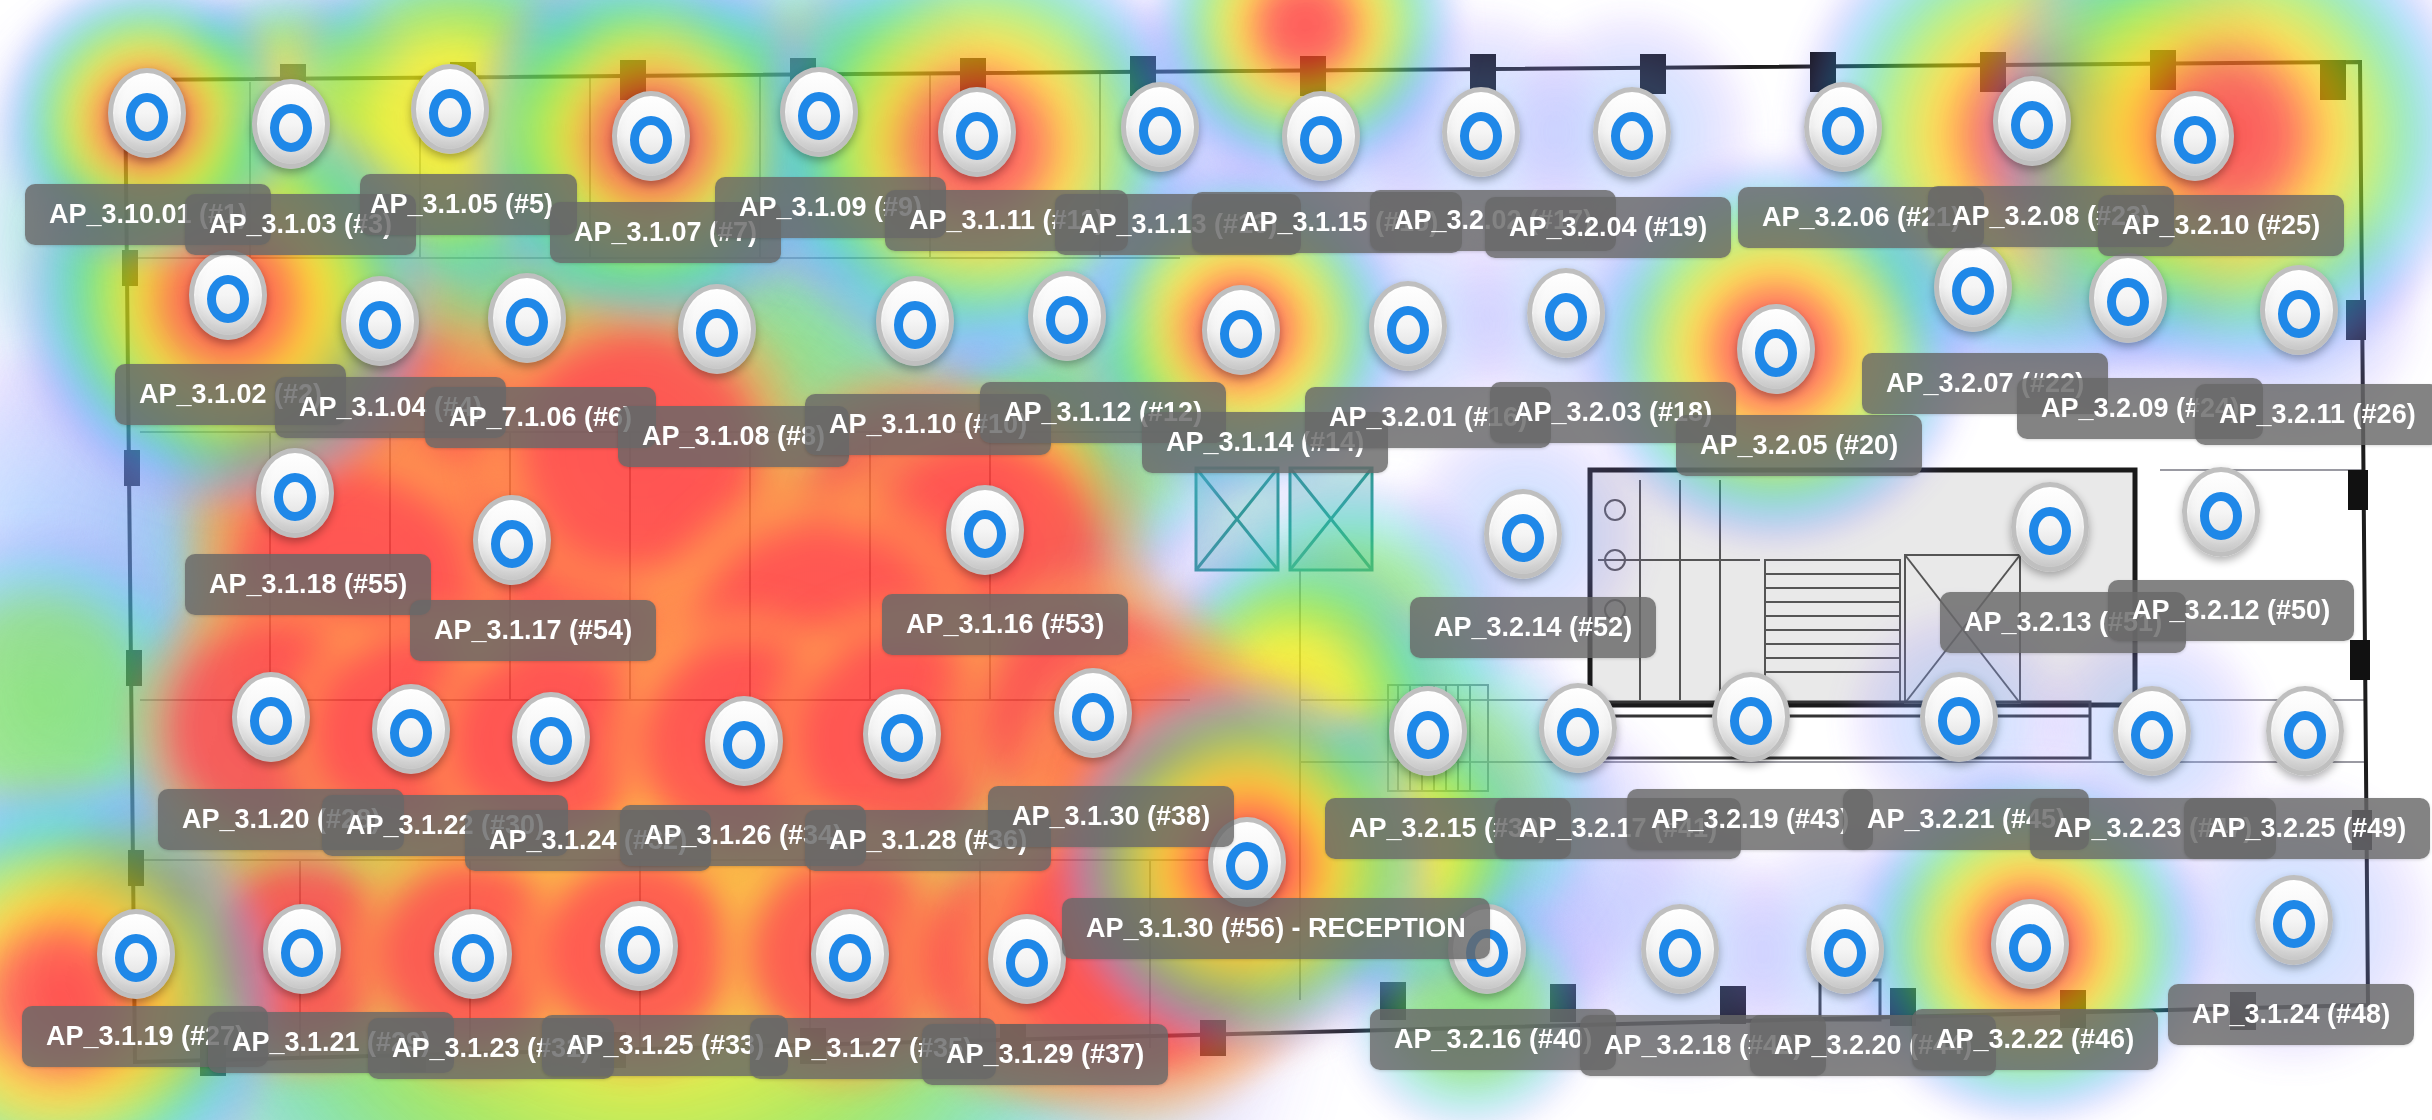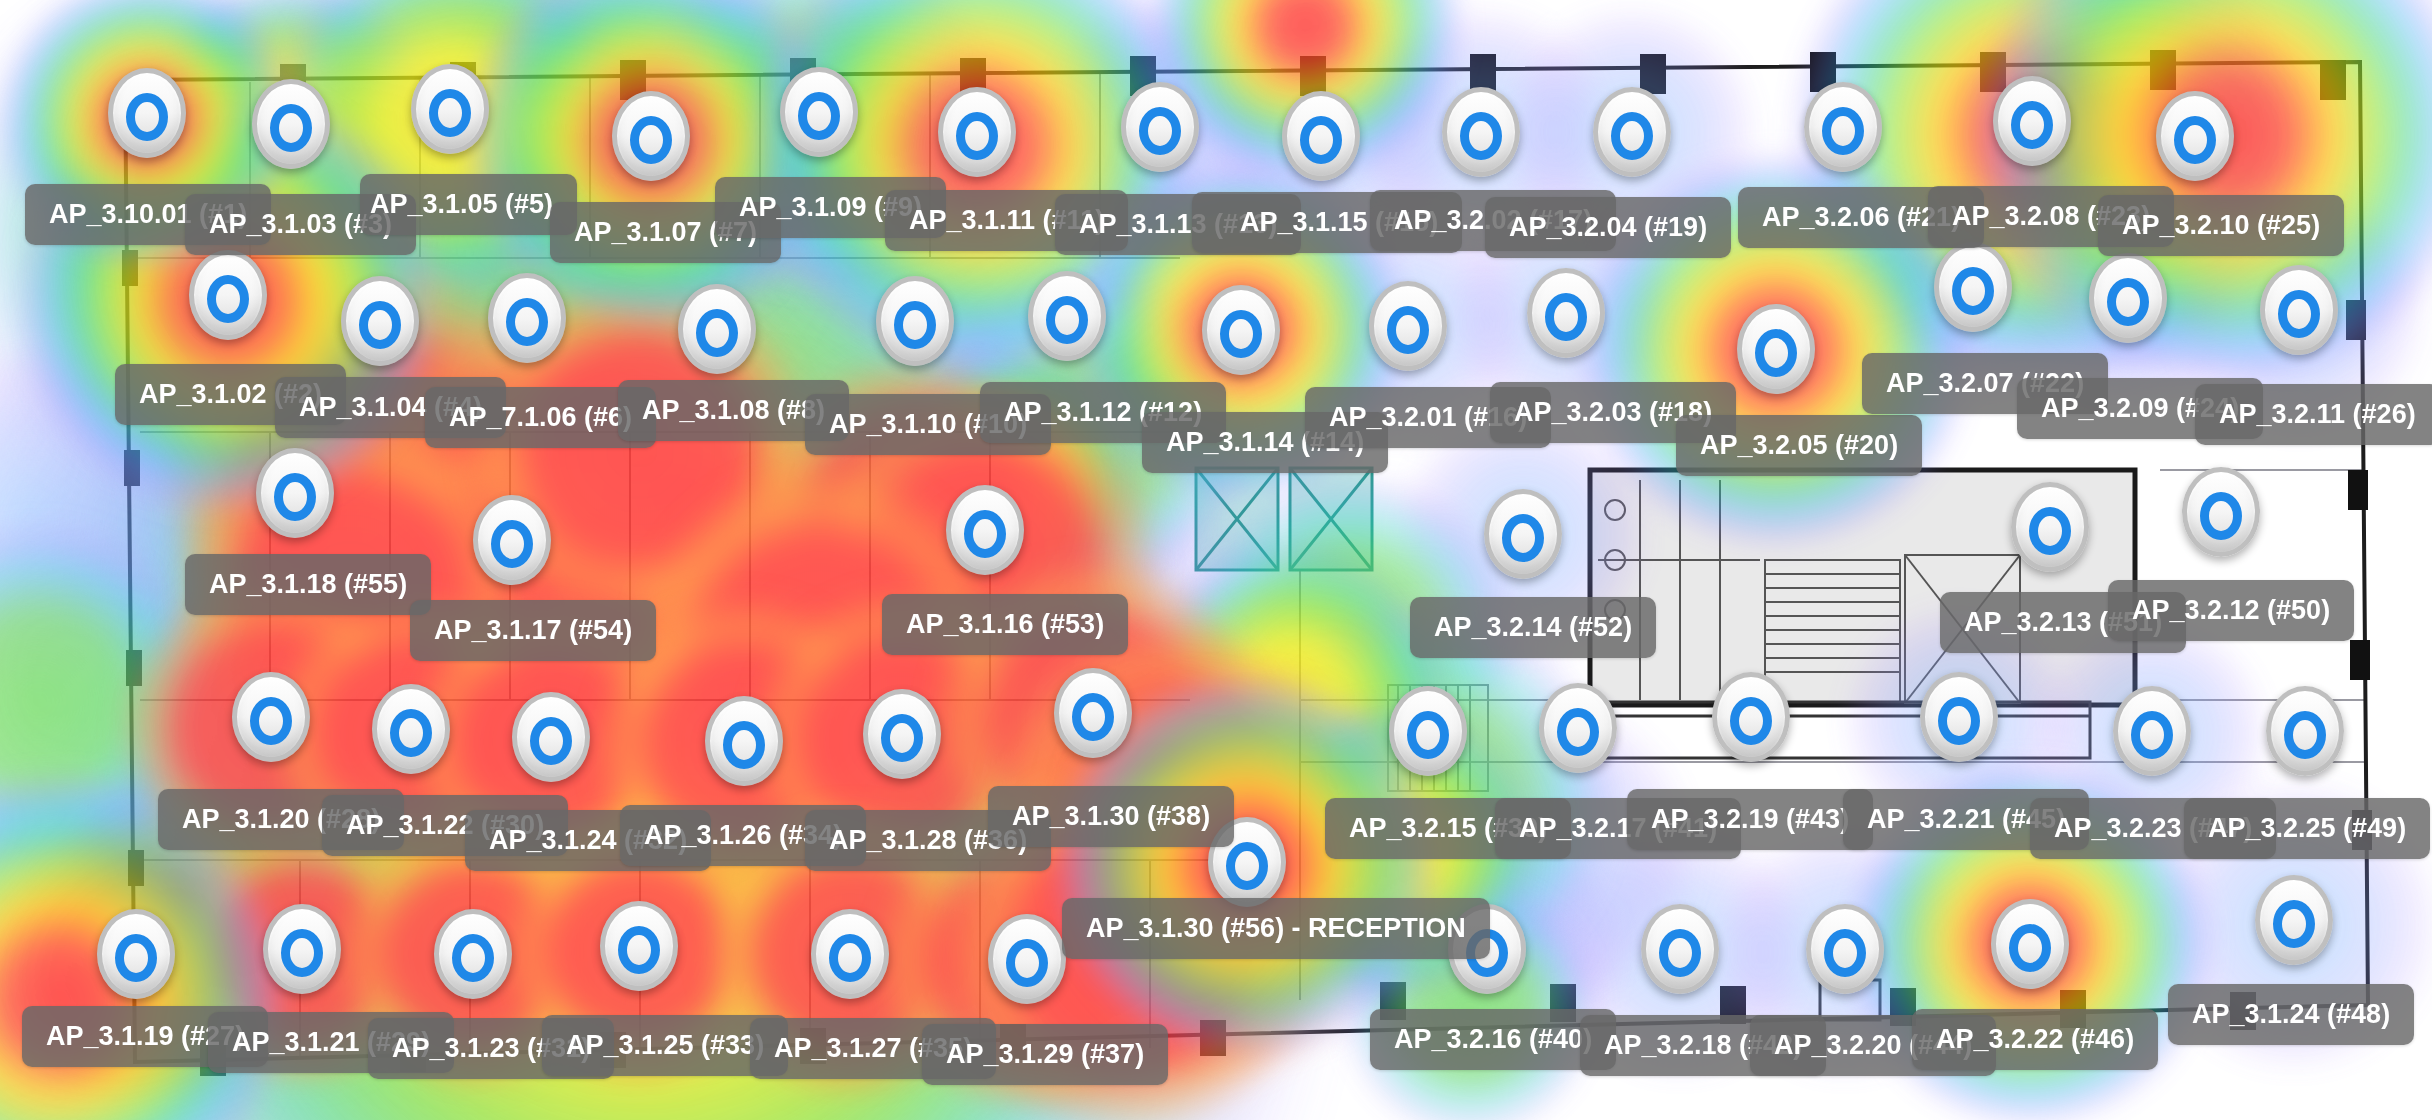--- a/index.html
+++ b/index.html
@@ -417,21 +417,21 @@
       <div class="lbl" style="left: 1055px; top: 194px;">AP_3.1.13 (#13)</div>
       <div class="lbl" style="left: 1192px; top: 192px; padding-left: 48px;">AP_3.1.15 (#15)</div>
       <div class="lbl" style="left: 1370px; top: 190px;">AP_3.2.02 (#17)</div>
       <div class="lbl" style="left: 1485px; top: 197px;">AP_3.2.04 (#19)</div>
       <div class="lbl" style="left: 1738px; top: 187px;">AP_3.2.06 (#21)</div>
       <div class="lbl" style="left: 1928px; top: 186px;">AP_3.2.08 (#23)</div>
       <div class="lbl" style="left: 2098px; top: 195px;">AP_3.2.10 (#25)</div>
       <div class="lbl" style="left: 115px; top: 364px;">AP_3.1.02 (#2)</div>
       <div class="lbl" style="left: 275px; top: 377px;">AP_3.1.04 (#4)</div>
       <div class="lbl" style="left: 425px; top: 387px;">AP_7.1.06 (#6)</div>
-      <div class="lbl" style="left: 618px; top: 380px;">AP_3.1.08 (#8)</div>
+      <div class="lbl" style="left: 618px; top: 406px;">AP_3.1.08 (#8)</div>
       <div class="lbl" style="left: 805px; top: 394px;">AP_3.1.10 (#10)</div>
       <div class="lbl" style="left: 980px; top: 382px;">AP_3.1.12 (#12)</div>
       <div class="lbl" style="left: 1142px; top: 412px;">AP_3.1.14 (#14)</div>
       <div class="lbl" style="left: 1305px; top: 387px;">AP_3.2.01 (#16)</div>
       <div class="lbl" style="left: 1490px; top: 382px;">AP_3.2.03 (#18)</div>
       <div class="lbl" style="left: 1676px; top: 415px;">AP_3.2.05 (#20)</div>
       <div class="lbl" style="left: 1862px; top: 353px;">AP_3.2.07 (#22)</div>
       <div class="lbl" style="left: 2017px; top: 378px;">AP_3.2.09 (#24)</div>
       <div class="lbl" style="left: 2195px; top: 384px;">AP_3.2.11 (#26)</div>
       <div class="lbl" style="left: 185px; top: 554px; text-align: center;">AP_3.1.18 (#55)</div>

